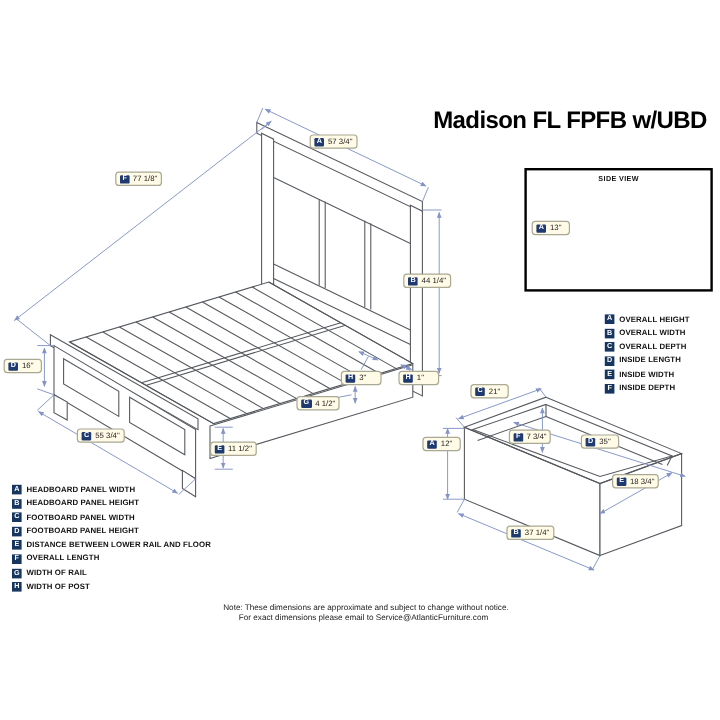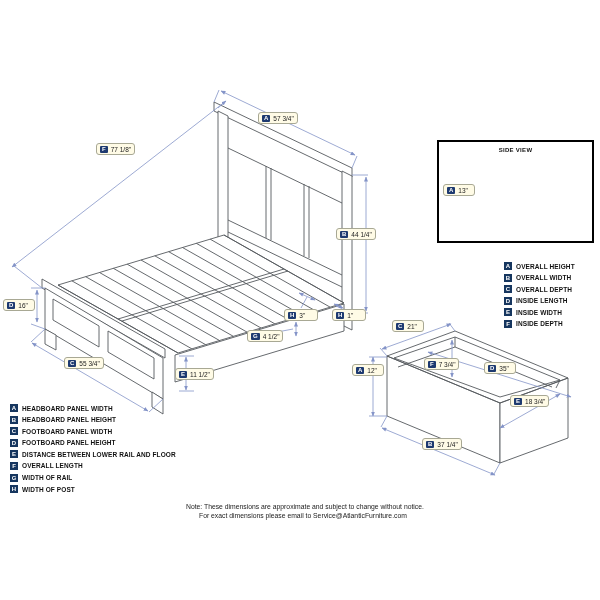--- a/index.html
+++ b/index.html
@@ -121,20 +121,21 @@
       <rect class="wf" x="549" y="218" width="13" height="4"></rect>
       <circle cx="486" cy="177" r="0.8" fill="#55595e"></circle>
       <circle cx="569" cy="177" r="0.8" fill="#55595e"></circle>
       <circle cx="486" cy="213" r="0.8" fill="#55595e"></circle>
       <circle cx="569" cy="213" r="0.8" fill="#55595e"></circle>
       <path class="xl" d="M474,166 L462,166 M488,222 L459,222"></path>
       <path class="dl" marker-start="url(#as)" marker-end="url(#ae)" d="M467,167 L467,221"></path>
     </g>
   </svg>
 
+  <div class="title">Madison FL FPFB w/UBD</div>
 
   <div class="sideview">
     <div class="svtitle">SIDE VIEW</div>
   </div>
 
   <div class="dim" style="left:258px;top:112px">
     <span class="chip">A</span>
     <span class="val">57 3/4"</span>
   </div>
   <div class="dim" style="left:96px;top:143px">

